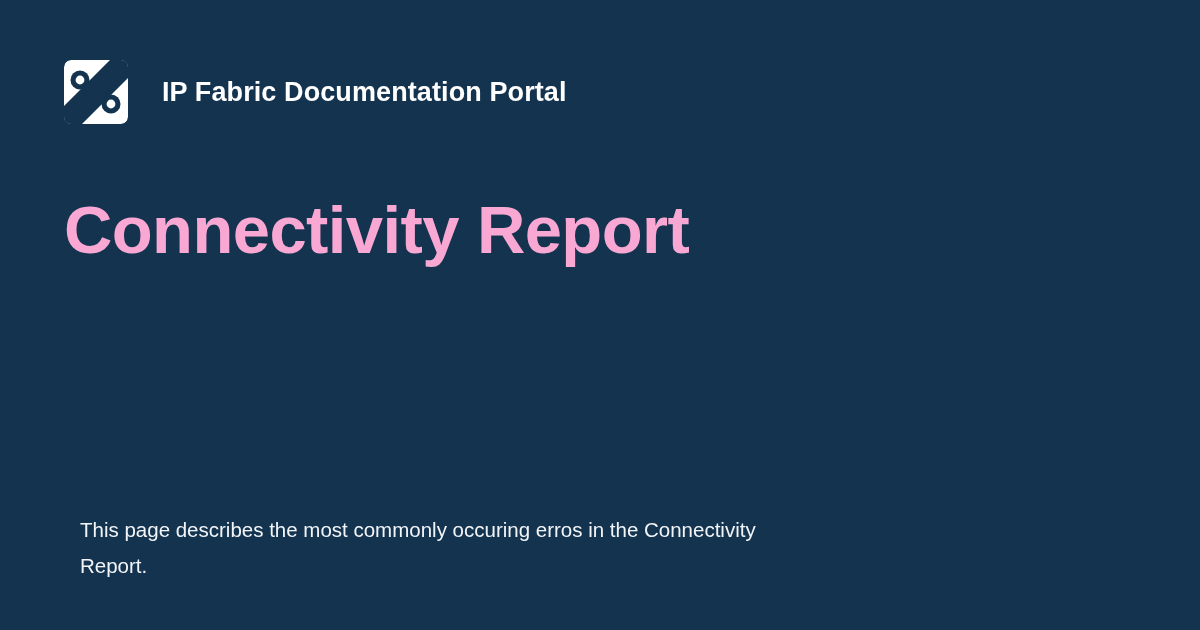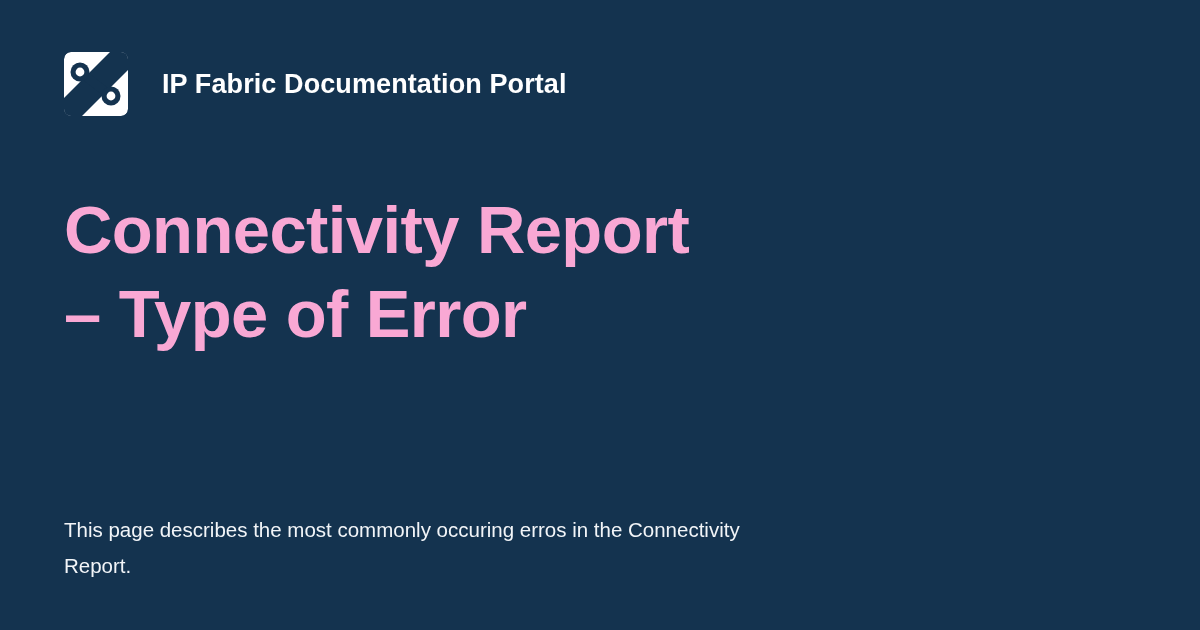--- a/index.html
+++ b/index.html
@@ -21,21 +21,21 @@
     width: 1200px;
     height: 630px;
     background: #14334f;
     box-sizing: border-box;
   }
 
   
   .brand {
     position: absolute;
     left: 64px;
-    top: 52px;
+    top: 60px;
     display: flex;
     align-items: flex-start;
     height: 64px;
   }
 
   .brand-logo {
     width: 64px;
     height: 64px;
     flex: 0 0 64px;
     display: block;
@@ -66,21 +66,21 @@
   }
 
   .headline-line {
     display: block;
     white-space: nowrap;
   }
 
   
   .description {
     position: absolute;
-    left: 64px;
+    left: 80px;
     top: 512px;
     width: 700px;
     margin: 0;
     color: #f2f5f8;
     font-size: 20.5px;
     font-weight: normal;
     line-height: 36px;
   }
 </style>
 </head>
@@ -109,18 +109,17 @@
         <circle cx="47" cy="44" r="9.5" fill="#14334f"></circle>
         <circle cx="47" cy="44" r="4.4" fill="#ffffff"></circle>
       </g>
     </svg>
 
     <span class="brand-title">IP Fabric Documentation Portal</span>
   </div>
 
   <h1 class="headline">
     <span class="headline-line">Connectivity Report</span>
-    <span class="headline-line">– Type of Error</span>
   </h1>
 
   <p class="description">This page describes the most commonly occuring erros in the Connectivity Report.</p>
 
 </div>
 
 </body></html>

